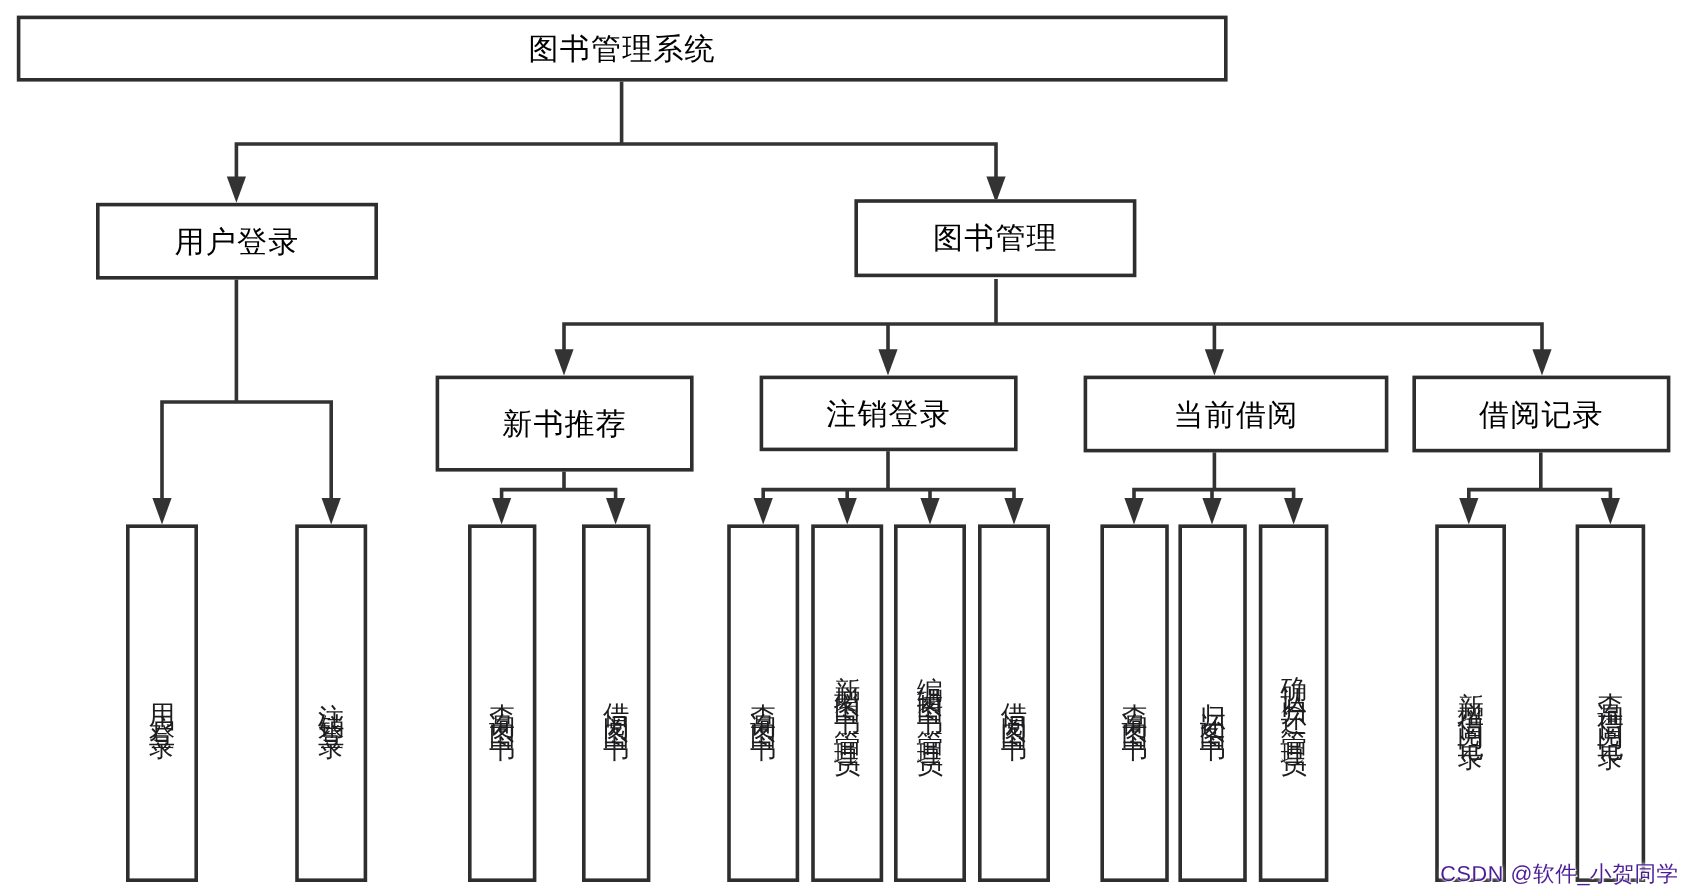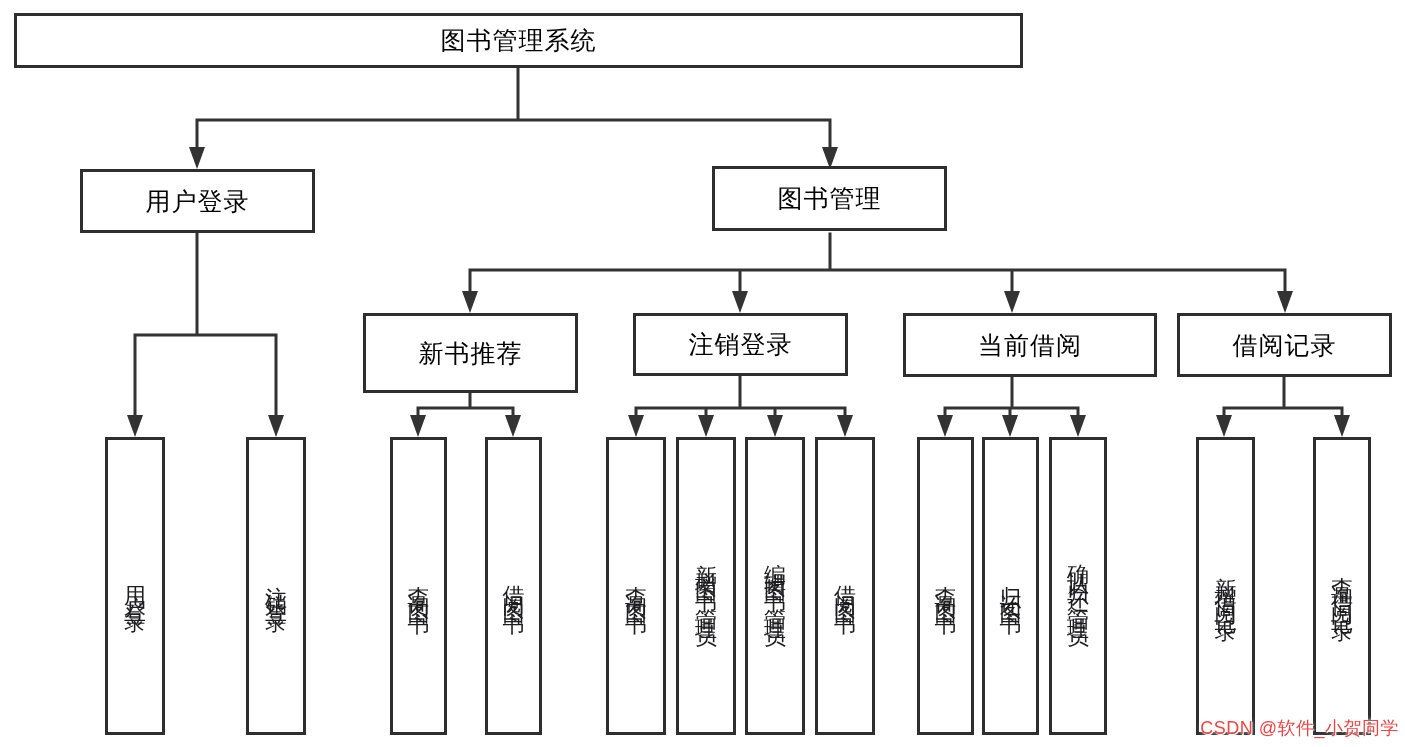--- a/index.html
+++ b/index.html
@@ -11,21 +11,21 @@
   .box{
     position:absolute;box-sizing:border-box;border:3px solid #2e2e2e;background:#ffffff;
     display:flex;align-items:center;justify-content:center;z-index:2;
   }
   .box .label{font-size:25px;color:#000000;letter-spacing:1px;white-space:nowrap;}
   .leaf{top:437px;height:298px;}
   .leaf .vtext{
     writing-mode:vertical-rl;font-size:22px;letter-spacing:9px;color:#1d1d1f;line-height:1;
   }
   .watermark{
-    position:absolute;z-index:5;right:6px;top:716px;font-size:18px;color:#ef4444;
+    position:absolute;z-index:5;right:6px;top:716px;font-size:18px;color:#4c1d95;
     letter-spacing:0.5px;text-shadow:0 0 2px #fff,0 0 4px #fff,1px 1px 0 #fff;white-space:nowrap;
   }
 </style>
 </head>
 <body>
 
 <div class="canvas">
 
   <svg class="connectors" width="1405" height="747" viewBox="0 0 1405 747">
     <g stroke="#333333" stroke-width="3" fill="none" stroke-linecap="square">

